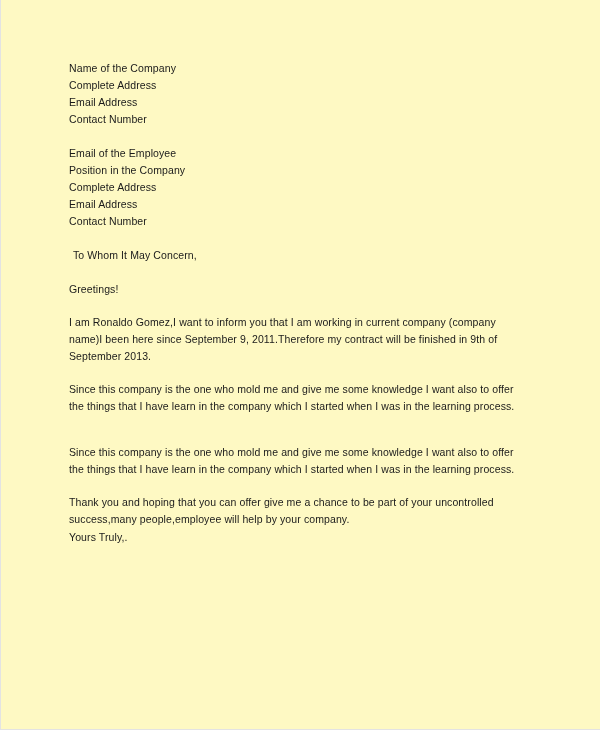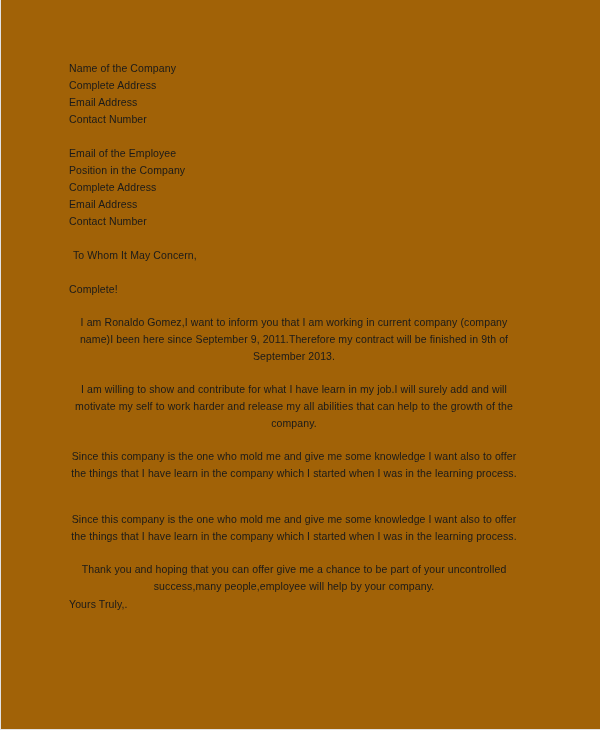--- a/index.html
+++ b/index.html
@@ -7,21 +7,21 @@
     padding: 0;
     background: #ffffff;
   }
   body {
     font-family: "Liberation Sans", sans-serif;
   }
   .page {
     position: relative;
     width: 600px;
     height: 730px;
-    background: #a16207;
+    background: #fef9c3;
     border-left: 1px solid #e3e3e3;
     border-bottom: 1px solid #e3e3e3;
     box-sizing: border-box;
     overflow: hidden;
   }
   .letter-body {
     position: absolute;
     left: 68px;
     top: 60px;
     width: 450px;
@@ -38,21 +38,21 @@
     white-space: nowrap;
   }
   .salutation {
     margin: 16px 0 0 4px;
   }
   .greeting {
     margin: 17px 0 0 0;
   }
   .para {
     margin: 16px 0 0 0;
-    text-align: center;
+    text-align: left;
   }
   .para-extra-gap {
     margin-top: 29px;
   }
   .closing {
     margin: 1px 0 0 0;
   }
 </style>
 </head>
 <body>
@@ -70,24 +70,23 @@
     <div class="addr-block">
       <span class="addr-line">Email of the Employee</span>
       <span class="addr-line">Position in the Company</span>
       <span class="addr-line">Complete Address</span>
       <span class="addr-line">Email Address</span>
       <span class="addr-line">Contact Number</span>
     </div>
 
     <p class="salutation">To Whom It May Concern,</p>
 
-    <p class="greeting">Complete!</p>
+    <p class="greeting">Greetings!</p>
 
     <p class="para">I am Ronaldo Gomez,I want to inform you that I am working in current company (company name)I been here since September 9, 2011.Therefore my contract will be finished in 9th of September 2013.</p>
-    <p class="para">I am willing to show and contribute for what I have learn in my job.I will surely add and will motivate my self to work harder and release my all abilities that can help to the growth of the company.</p>
     <p class="para">Since this company is the one who mold me and give me some knowledge I want also to offer the things that I have learn in the company which I started when I was in the learning process.</p>
     <p class="para para-extra-gap">Since this company is the one who mold me and give me some knowledge I want also to offer the things that I have learn in the company which I started when I was in the learning process.</p>
     <p class="para">Thank you and hoping that you can offer give me a chance to be part of your uncontrolled success,many people,employee will help by your company.</p>
 
     <p class="closing">Yours Truly,.</p>
 
   </div>
 </div>
 
 </body></html>

